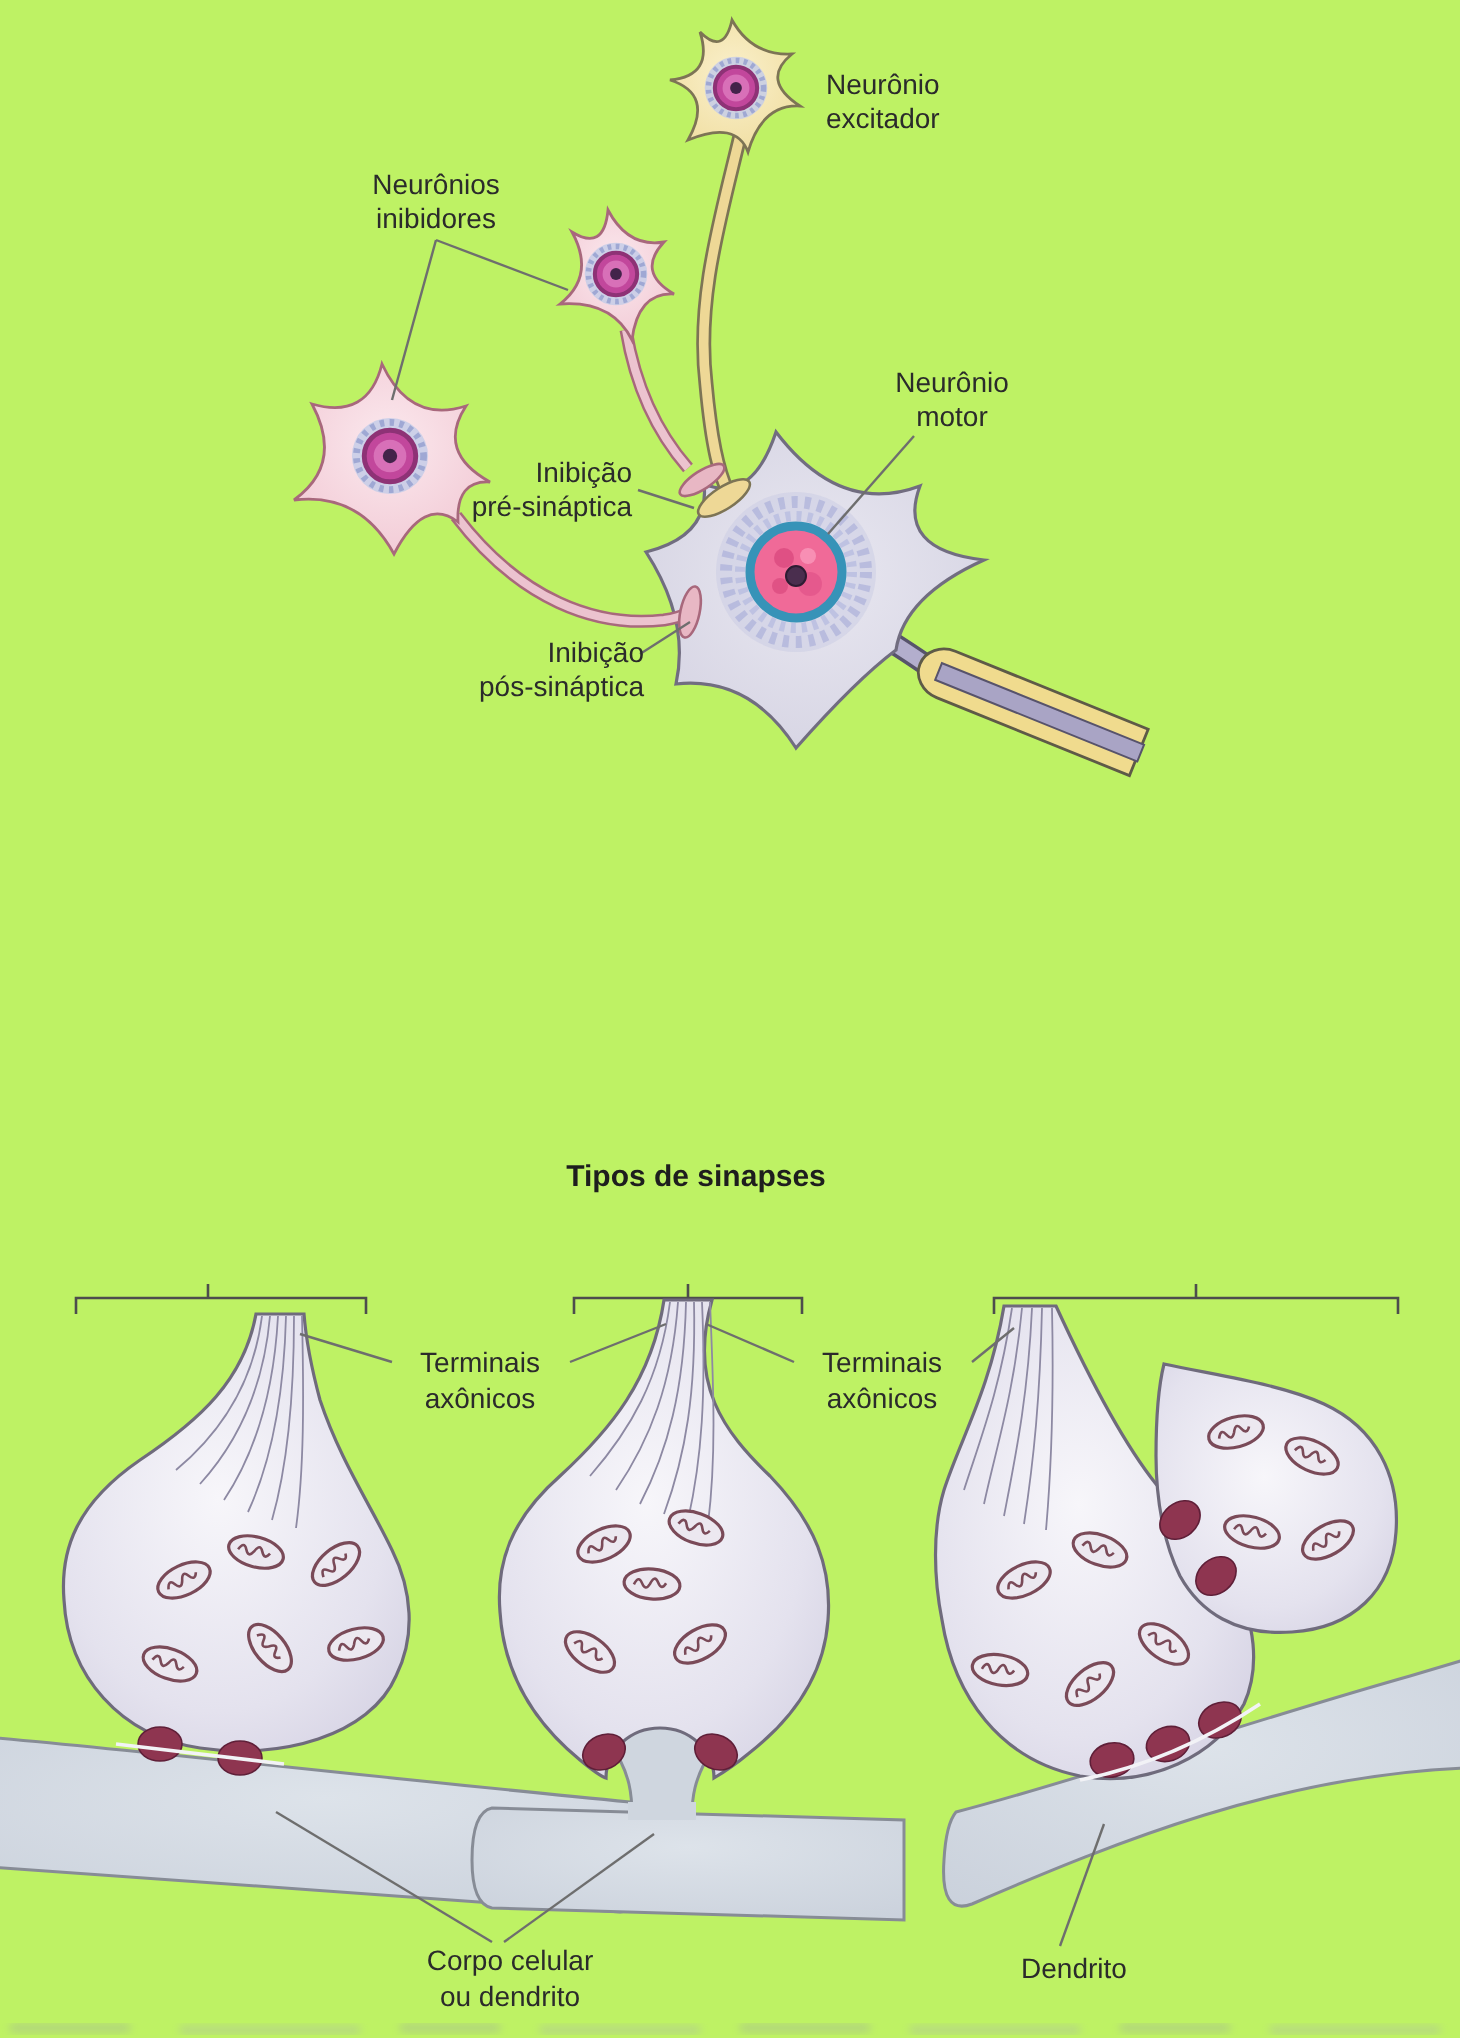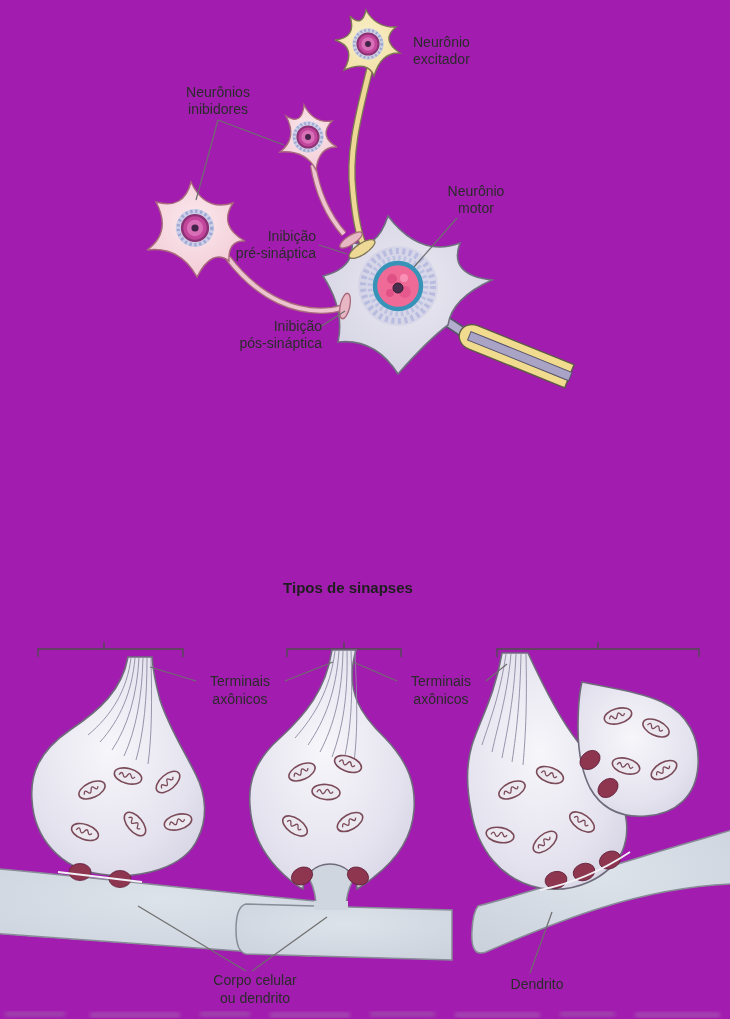--- a/index.html
+++ b/index.html
@@ -1,16 +1,16 @@
 <!DOCTYPE html>
 <html><head>
 <meta charset="utf-8">
 <style>
   html,body{margin:0;padding:0;background:#ffffff;}
-  .canvas{position:relative;width:730px;height:1019px;background:#a21caf;overflow:hidden;
+  .canvas{position:relative;width:730px;height:1019px;background:#bef264;overflow:hidden;
           font-family:"Liberation Sans",sans-serif;}
   svg{position:absolute;left:0;top:0;}
   .lbl{font:14px "Liberation Sans",sans-serif;fill:#2b2b2b;}
   .ttl{font:bold 15px "Liberation Sans",sans-serif;fill:#1e1e1e;}
   .ptr{stroke:#6e6e6e;stroke-width:1.2;fill:none;}
   .bracket{stroke:#4d4d4d;stroke-width:1.3;fill:none;}
   .stria{stroke:#8d89a3;stroke-width:0.9;fill:none;}
 </style>
 </head>
 <body>

